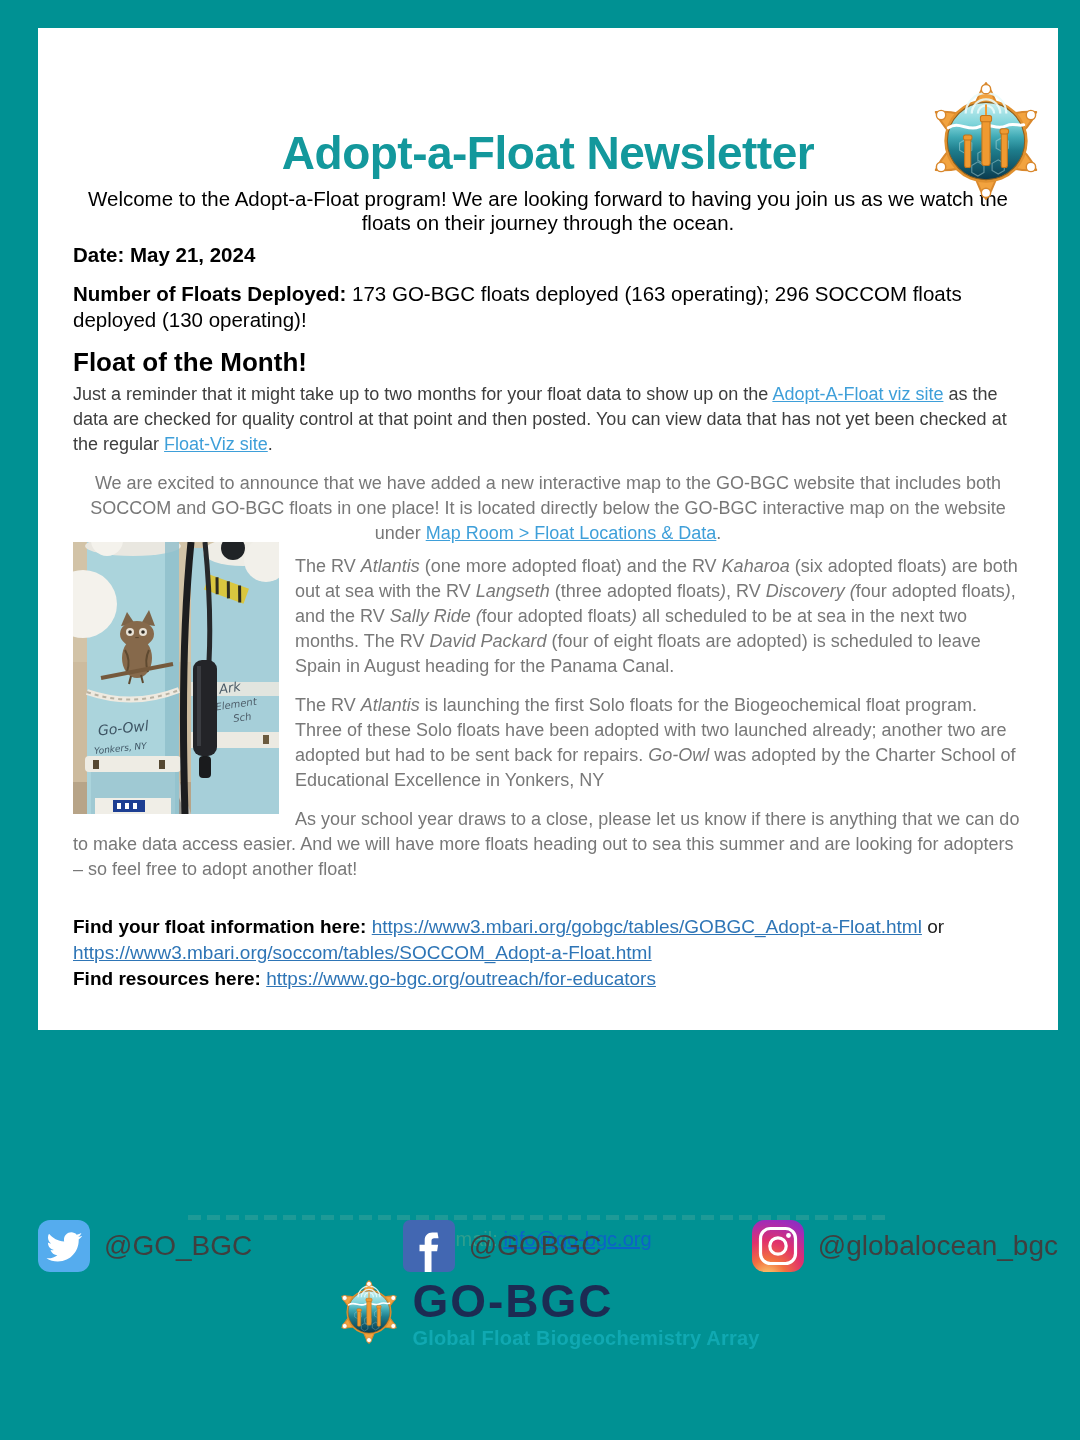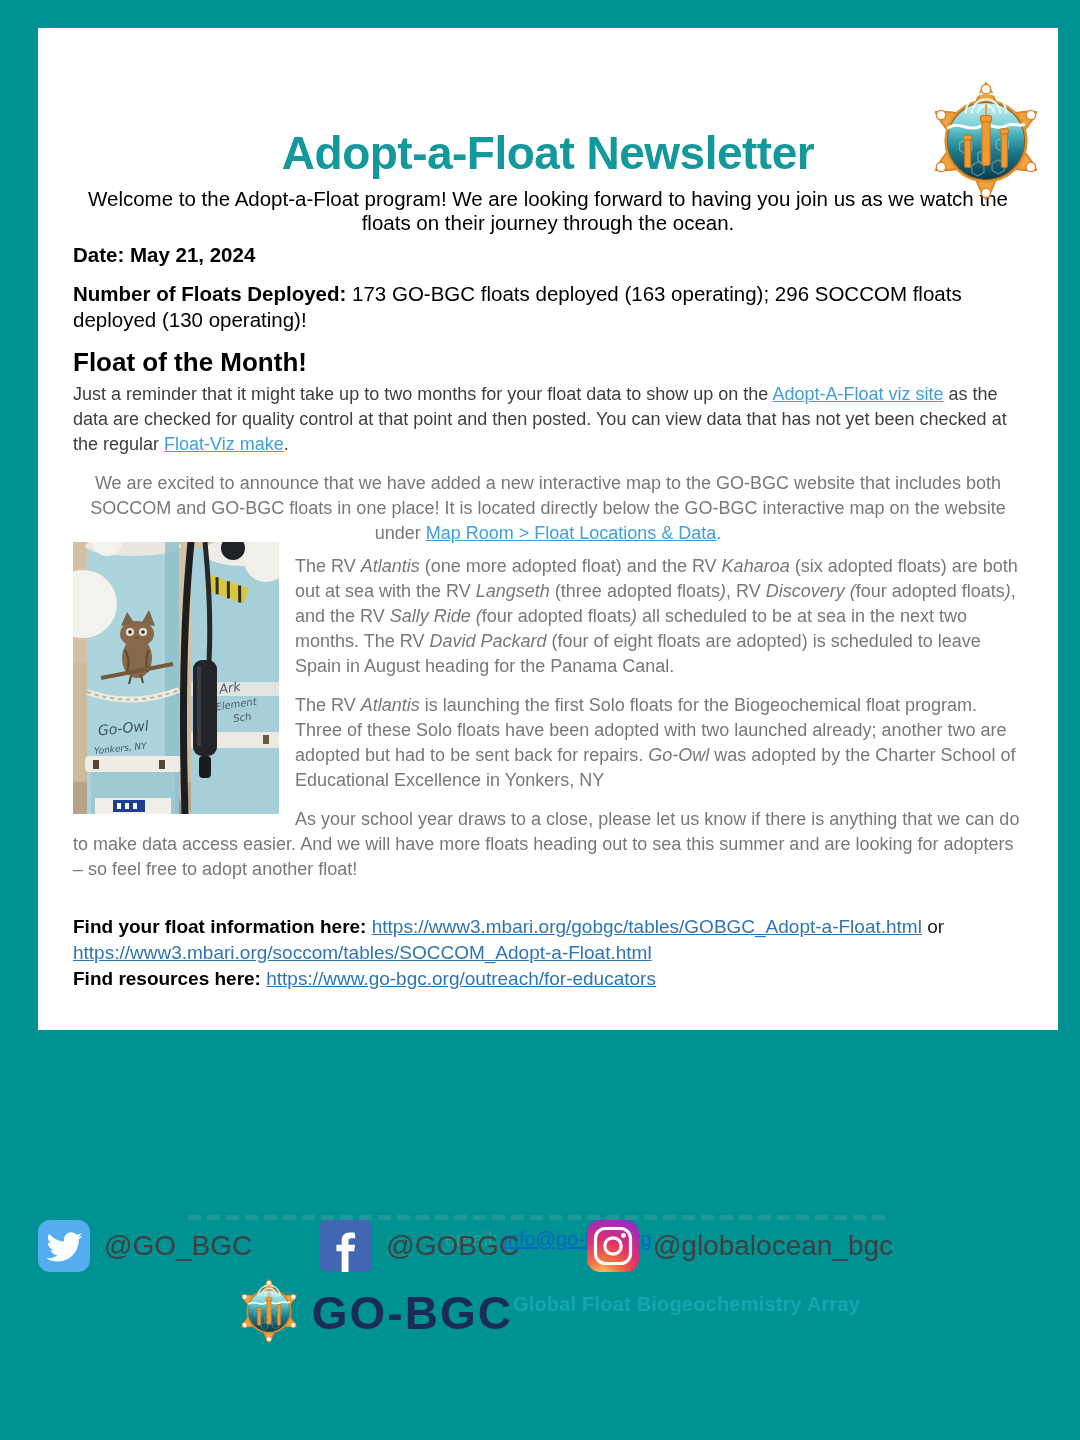--- a/index.html
+++ b/index.html
@@ -31,27 +31,27 @@
   .links-block b{font-weight:bold;color:#000;}
   a.lnk-strong{color:#2E75B6;text-decoration:underline;cursor:pointer;}
 
   .email-line{position:absolute;top:1200px;left:0;width:100%;text-align:center;font-size:20px;}
   .email-label{color:#2E9E8F;}
   a.email-link{color:#0C63C7;text-decoration:underline;cursor:pointer;}
 
   .ghost-line{position:absolute;top:1187px;left:150px;width:700px;height:5px;opacity:.5;
     background:repeating-linear-gradient(90deg,rgba(130,185,165,.45) 0 13px,rgba(255,255,255,0) 13px 19px);}
 
-  .social-row{position:absolute;top:1192px;left:0;width:100%;display:flex;justify-content:flex-start;align-items:center;gap:68px;}
+  .social-row{position:absolute;top:1192px;left:0;width:100%;display:flex;justify-content:space-between;align-items:center;gap:88px;}
   .social-item{display:flex;align-items:center;gap:14px;}
   .social-item svg{display:block;}
   .handle{font-size:28px;color:#3F3F3F;}
 
   .brand-row{position:absolute;top:1250px;left:0;width:100%;display:flex;justify-content:center;align-items:center;gap:10px;}
-  .brand-text{display:flex;}
+  .brand-text{display:flex;flex-direction:column;}
   .brand-name{font-size:46px;font-weight:bold;color:#1C2B53;letter-spacing:2px;line-height:1;}
   .brand-tagline{font-size:20px;font-weight:bold;color:#10A9B2;margin-top:3px;letter-spacing:.2px;}
 
   .hand{font-family:"DejaVu Sans",sans-serif;font-style:italic;}
 </style>
 </head>
 <body>
 
 <svg width="0" height="0" style="position:absolute" aria-hidden="true">
   <defs>
@@ -126,21 +126,21 @@
     <h1 class="title">Adopt-a-Float Newsletter</h1>
 
     <p class="welcome">Welcome to the Adopt-a-Float program! We are looking forward to having you join us as we watch the floats on their journey through the ocean.</p>
 
     <p class="date-line">Date: May 21, 2024</p>
 
     <p class="num-line"><b>Number of Floats Deployed:</b> <span>173 GO-BGC floats deployed (163 operating); 296 SOCCOM floats deployed (130 operating)!</span></p>
 
     <p class="fom-heading">Float of the Month!</p>
 
-    <p class="p-body p-dark">Just a reminder that it might take up to two months for your float data to show up on the <a class="lnk-light">Adopt-A-Float viz site</a> as the data are checked for quality control at that point and then posted. You can view data that has not yet been checked at the regular <a class="lnk-light">Float-Viz make</a>.</p>
+    <p class="p-body p-dark">Just a reminder that it might take up to two months for your float data to show up on the <a class="lnk-light">Adopt-A-Float viz site</a> as the data are checked for quality control at that point and then posted. You can view data that has not yet been checked at the regular <a class="lnk-light">Float-Viz site</a>.</p>
 
     <p class="p-body p-center">We are excited to announce that we have added a new interactive map to the GO-BGC website that includes both SOCCOM and GO-BGC floats in one place! It is located directly below the GO-BGC interactive map on the website under <a class="lnk-light">Map Room &gt; Float Locations &amp; Data</a>.</p>
 
     <div class="photo-float">
       <svg width="206" height="272" viewBox="0 0 206 272">
         <rect x="0" y="0" width="206" height="272" fill="#CDBB9E"></rect>
         <rect x="0" y="0" width="206" height="120" fill="#D6C8AE" opacity="0.6"></rect>
         <rect x="0" y="240" width="206" height="32" fill="#B7A488"></rect>
         <polygon points="55,150 67,146 112,272 92,272" fill="#95938E"></polygon>
         <polygon points="67,146 73,144 118,272 112,272" fill="#C4C1BA"></polygon>

